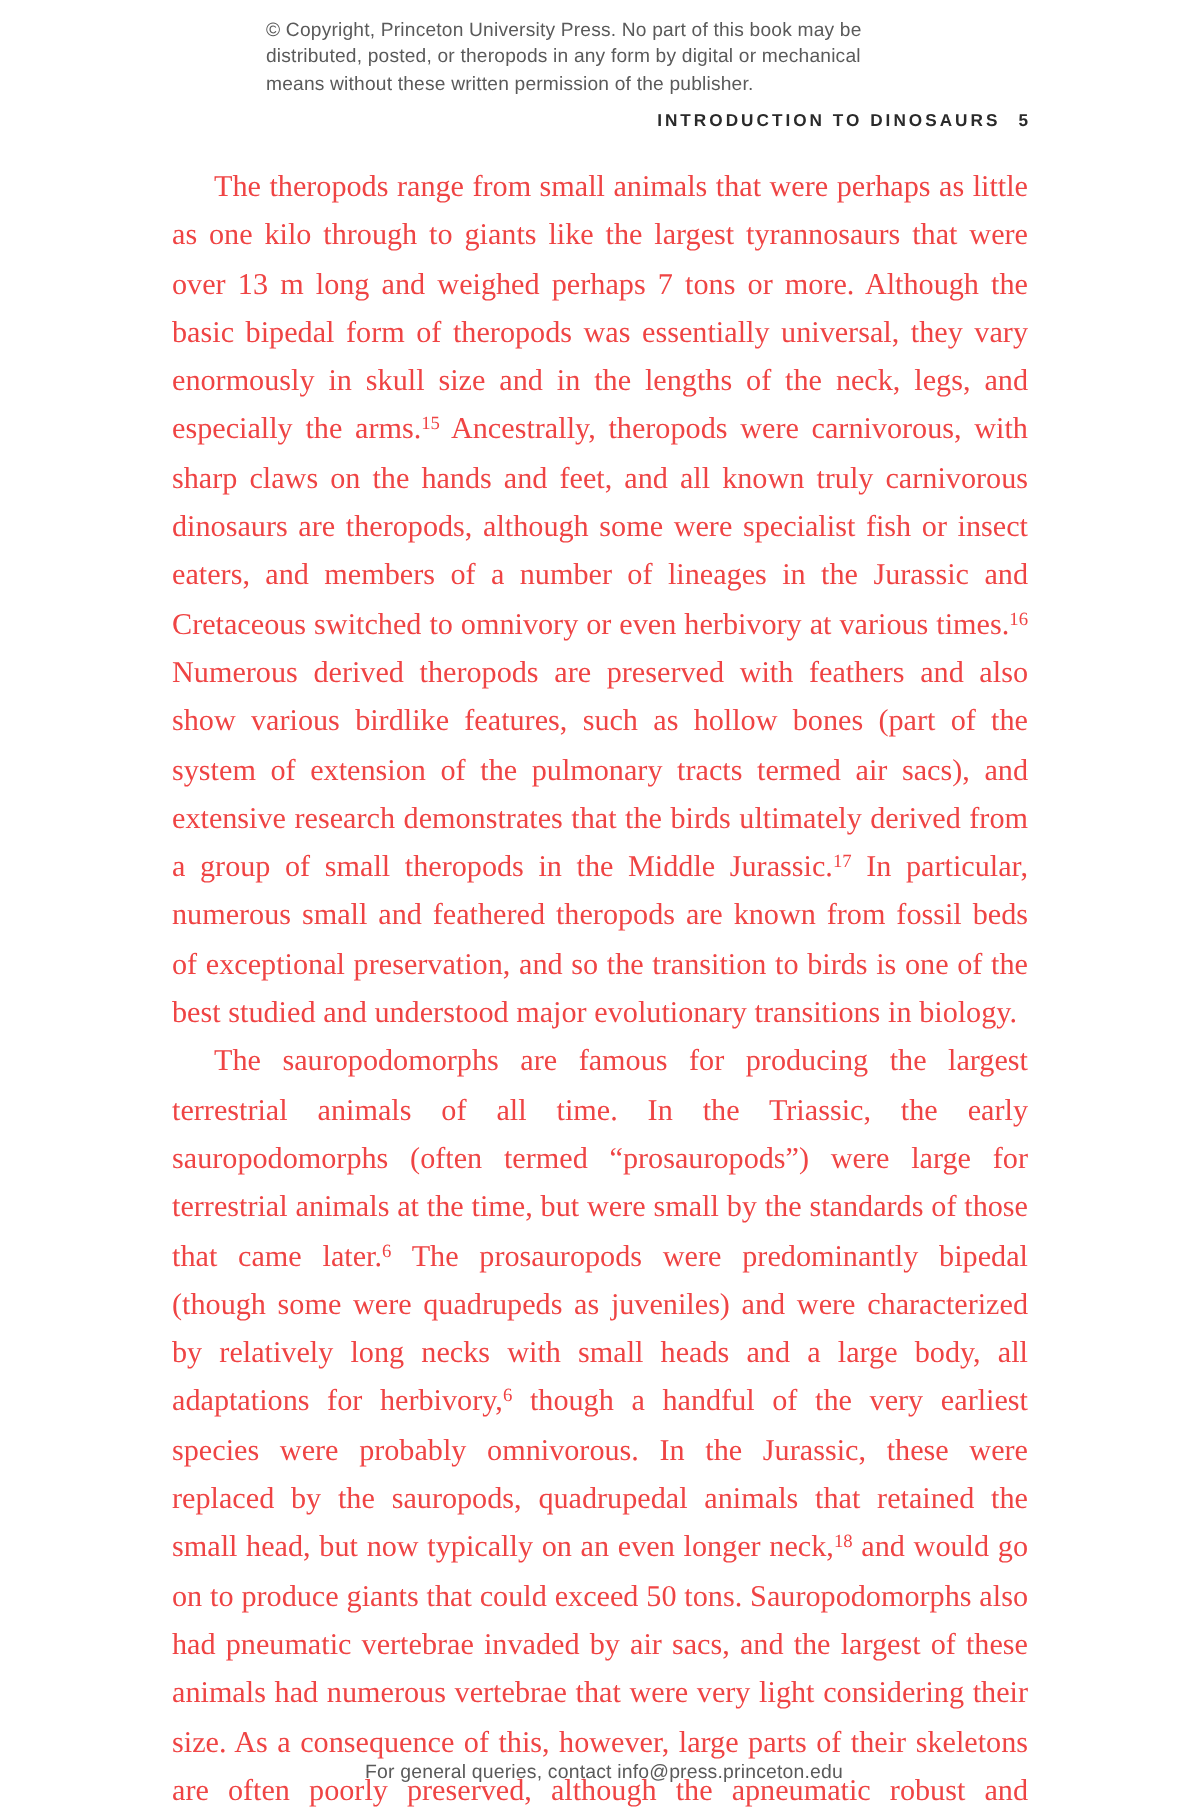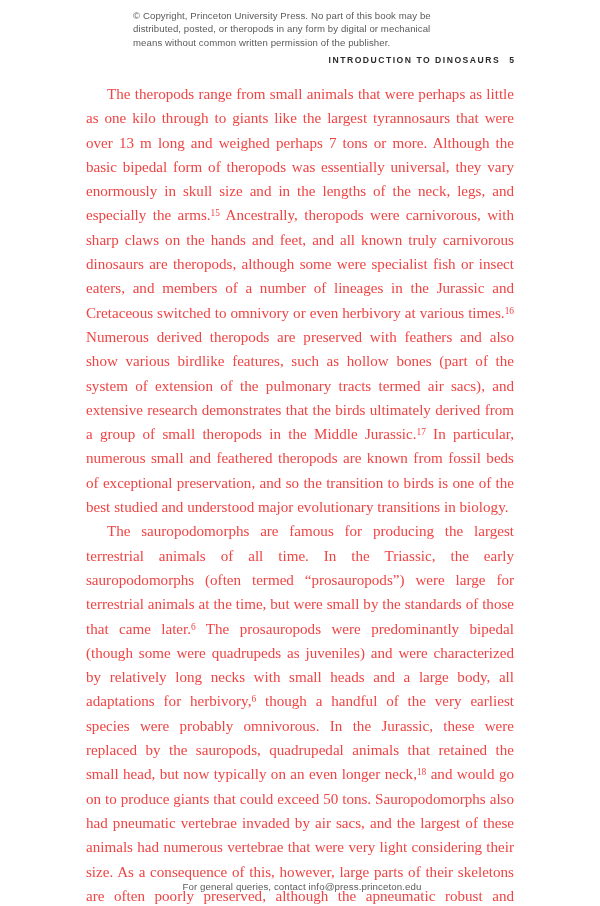--- a/index.html
+++ b/index.html
@@ -104,21 +104,21 @@
   }
 </style>
 </head>
 <body>
 
 <div class="page">
 
   <div class="copyright-block">
     <span class="copyright-line">© Copyright, Princeton University Press. No part of this book may be</span>
     <span class="copyright-line">distributed, posted, or theropods in any form by digital or mechanical</span>
-    <span class="copyright-line">means without common written permission of the publisher.</span>
+    <span class="copyright-line">means without these written permission of the publisher.</span>
   </div>
 
   <div class="running-head">
     <span class="running-head-title">INTRODUCTION TO DINOSAURS</span>
     <span class="running-head-folio">5</span>
   </div>
 
   <div class="body-column">
     <p class="body-paragraph">The theropods range from small animals that were perhaps as little as one kilo through to giants like the largest tyrannosaurs that were over 13 m long and weighed perhaps 7 tons or more. Although the basic bipedal form of theropods was essentially universal, they vary enormously in skull size and in the lengths of the neck, legs, and especially the arms.<sup>15</sup> Ancestrally, theropods were carnivorous, with sharp claws on the hands and feet, and all known truly carnivorous dinosaurs are theropods, although some were specialist fish or insect eaters, and members of a number of lineages in the Jurassic and Cretaceous switched to omnivory or even herbivory at various times.<sup>16</sup> Numerous derived theropods are preserved with feathers and also show various birdlike features, such as hollow bones (part of the system of extension of the pulmonary tracts termed air sacs), and extensive research demonstrates that the birds ultimately derived from a group of small theropods in the Middle Jurassic.<sup>17</sup> In particular, numerous small and feathered theropods are known from fossil beds of exceptional preservation, and so the transition to birds is one of the best studied and understood major evolutionary transitions in biology.</p>
     <p class="body-paragraph">The sauropodomorphs are famous for producing the largest terrestrial animals of all time. In the Triassic, the early sauropodomorphs (often termed “prosauropods”) were large for terrestrial animals at the time, but were small by the standards of those that came later.<sup>6</sup> The prosauropods were predominantly bipedal (though some were quadrupeds as juveniles) and were characterized by relatively long necks with small heads and a large body, all adaptations for herbivory,<sup>6</sup> though a handful of the very earliest species were probably omnivorous. In the Jurassic, these were replaced by the sauropods, quadrupedal animals that retained the small head, but now typically on an even longer neck,<sup>18</sup> and would go on to produce giants that could exceed 50 tons. Sauropodomorphs also had pneumatic vertebrae invaded by air sacs, and the largest of these animals had numerous vertebrae that were very light considering their size. As a consequence of this, however, large parts of their skeletons are often poorly preserved, although the apneumatic robust and massive limb bones are often found. Sauropods dominated the Jurassic landscapes, though they were rather less common in the Cretaceous, especially in the northern hemisphere.</p>

